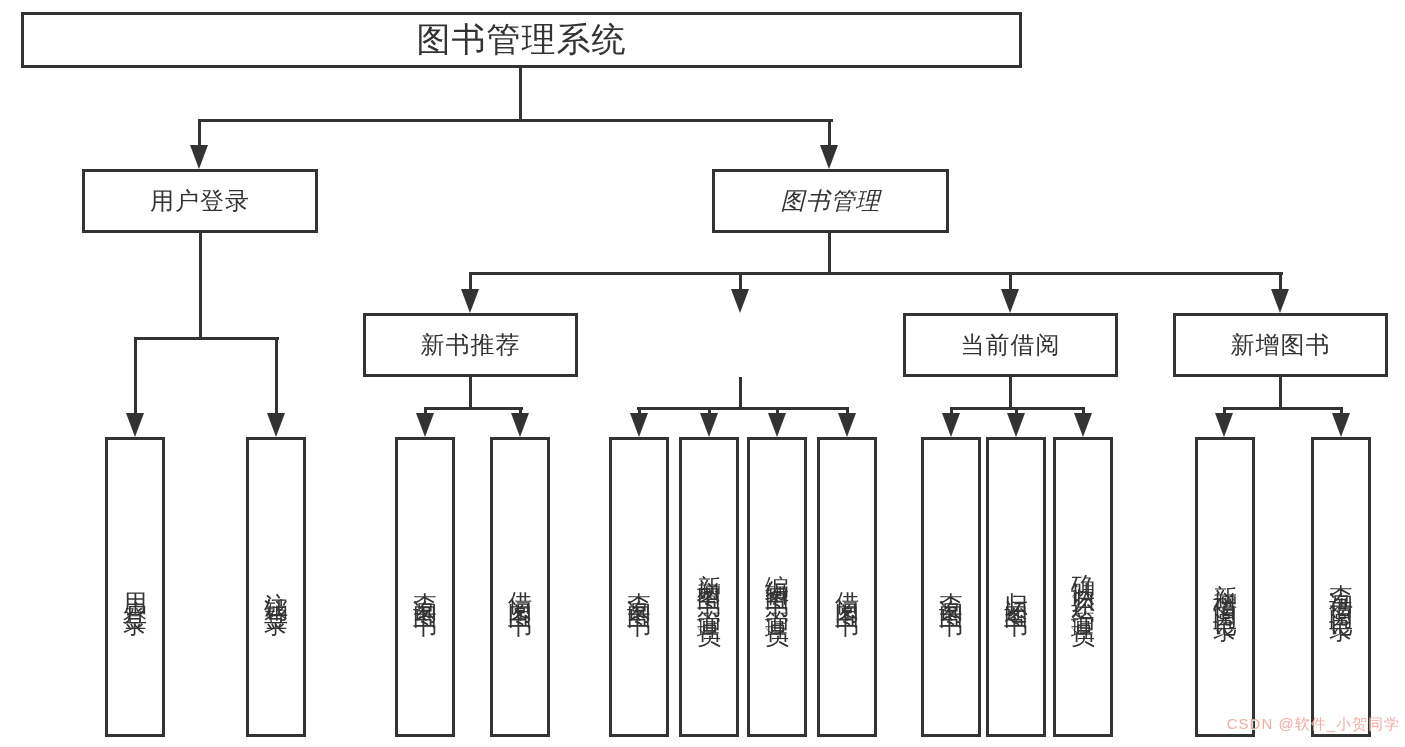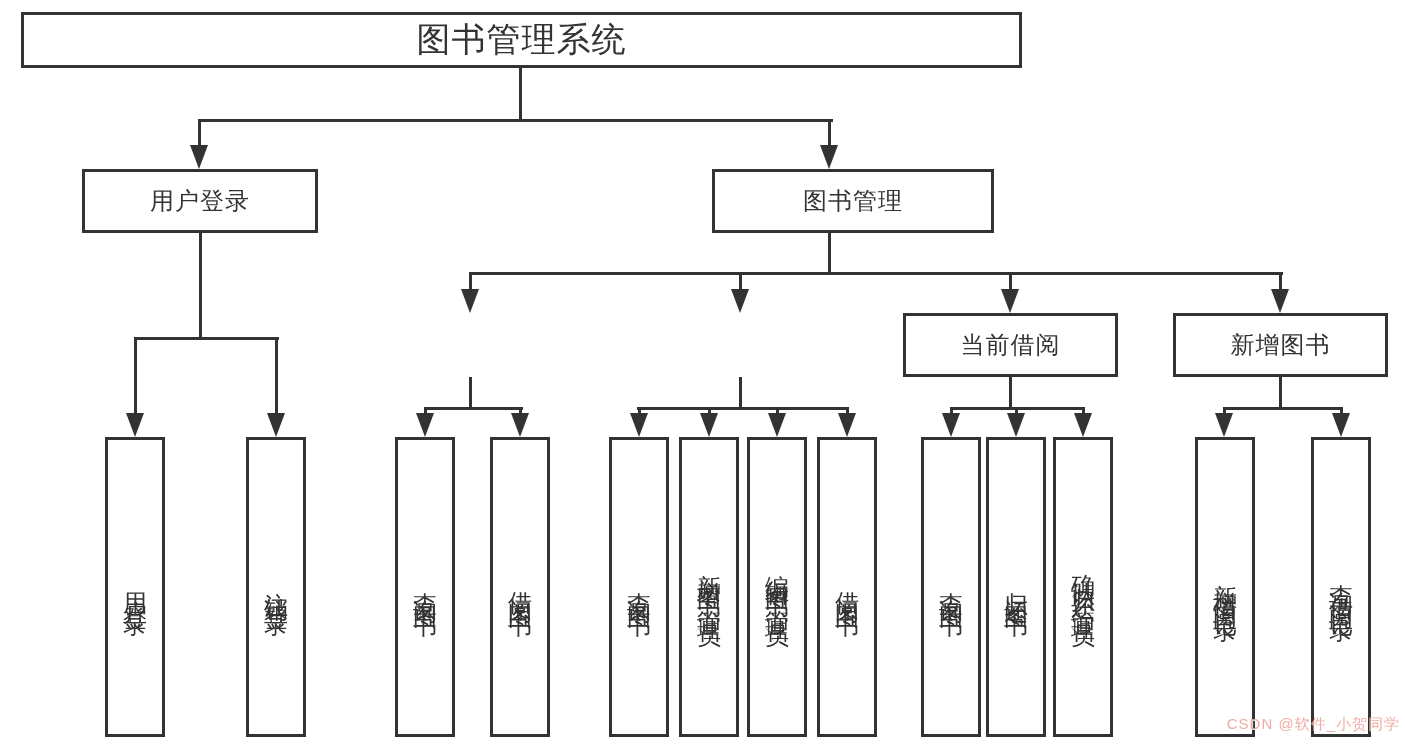--- a/index.html
+++ b/index.html
@@ -43,24 +43,27 @@
 
 <div class="canvas">
 
   <div class="box root" style="left:21px;top:12px;width:1001px;height:56px;">
     <span class="hlabel">图书管理系统</span>
   </div>
 
   <div class="box" style="left:82px;top:169px;width:236px;height:64px;">
     <span class="hlabel">用户登录</span>
   </div>
-  <div class="box" style="left:712px;top:169px;width:282px;height:64px;">
+  <div class="box" style="left:712px;top:169px;width:237px;height:64px;font-style:italic;">
     <span class="hlabel">图书管理</span>
   </div>
 
+  <div class="box" style="left:363px;top:313px;width:215px;height:64px;">
+    <span class="hlabel">新书推荐</span>
+  </div>
   <div class="box" style="left:903px;top:313px;width:215px;height:64px;text-align:center;">
     <span class="hlabel">当前借阅</span>
   </div>
   <div class="box" style="left:1173px;top:313px;width:215px;height:64px;">
     <span class="hlabel">新增图书</span>
   </div>
 
   <div class="box" style="left:105px;top:437px;width:60px;height:300px;">
     <span class="vlabel">用户登录</span>
   </div>

